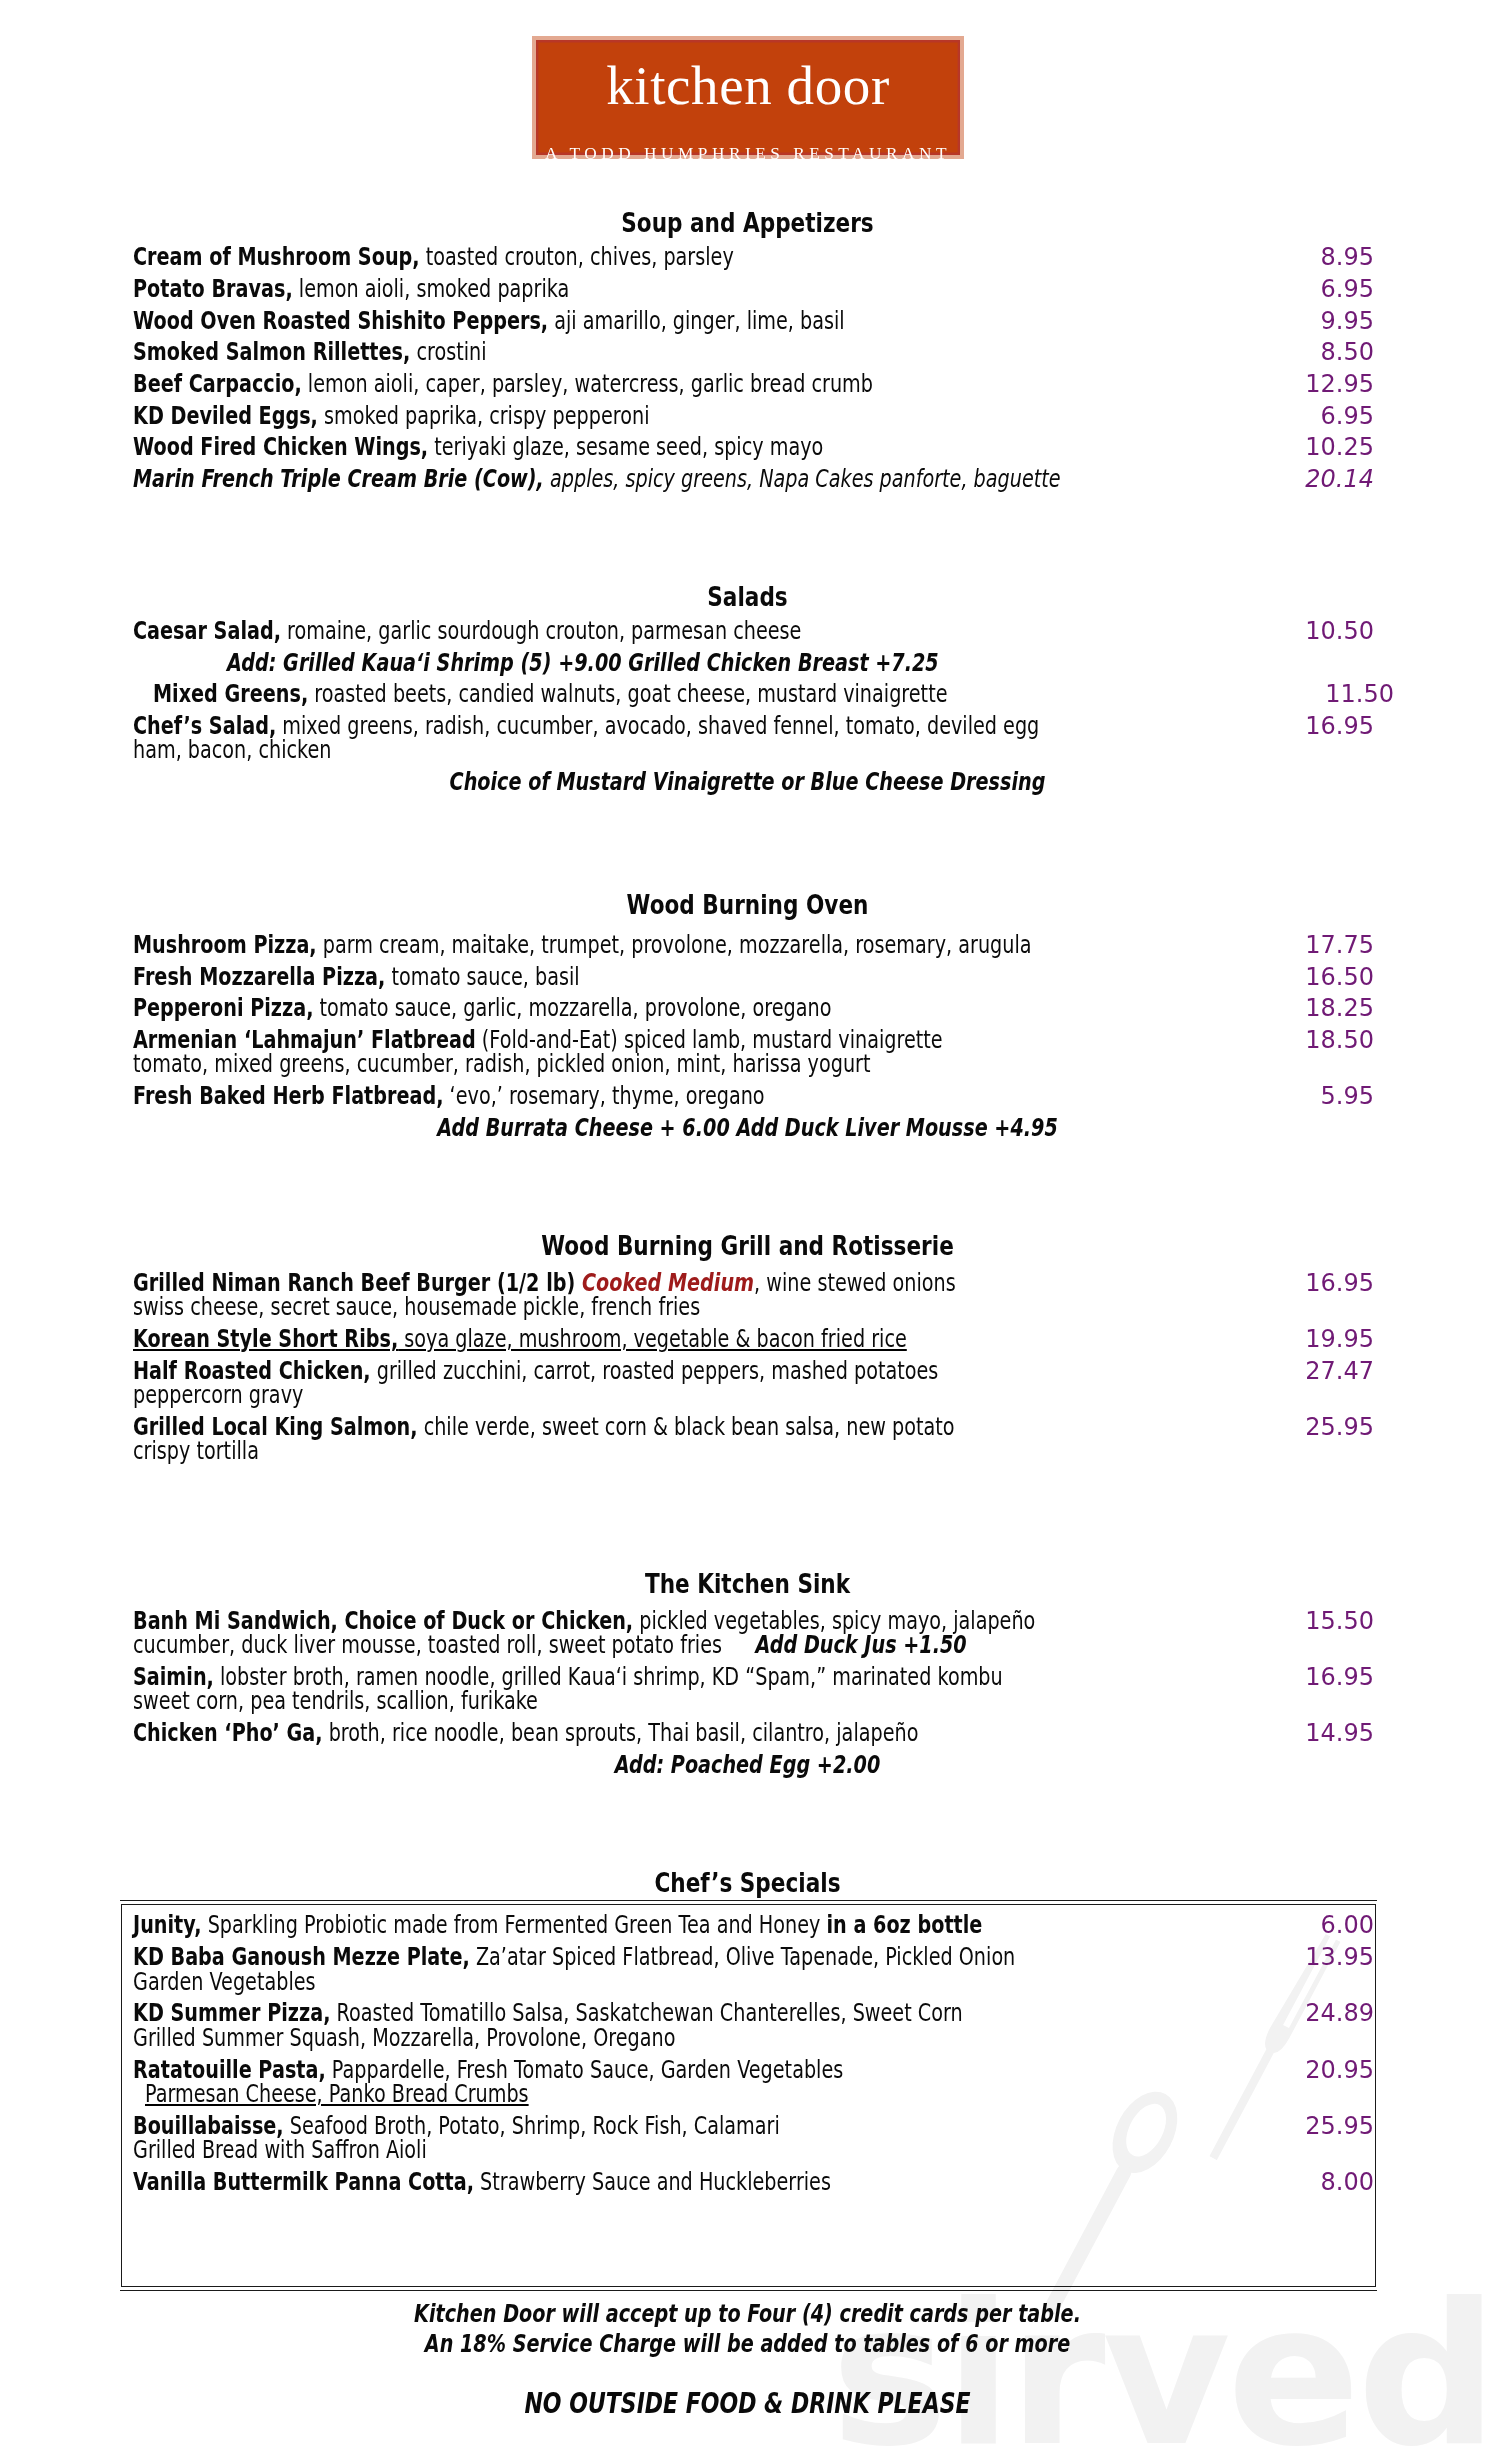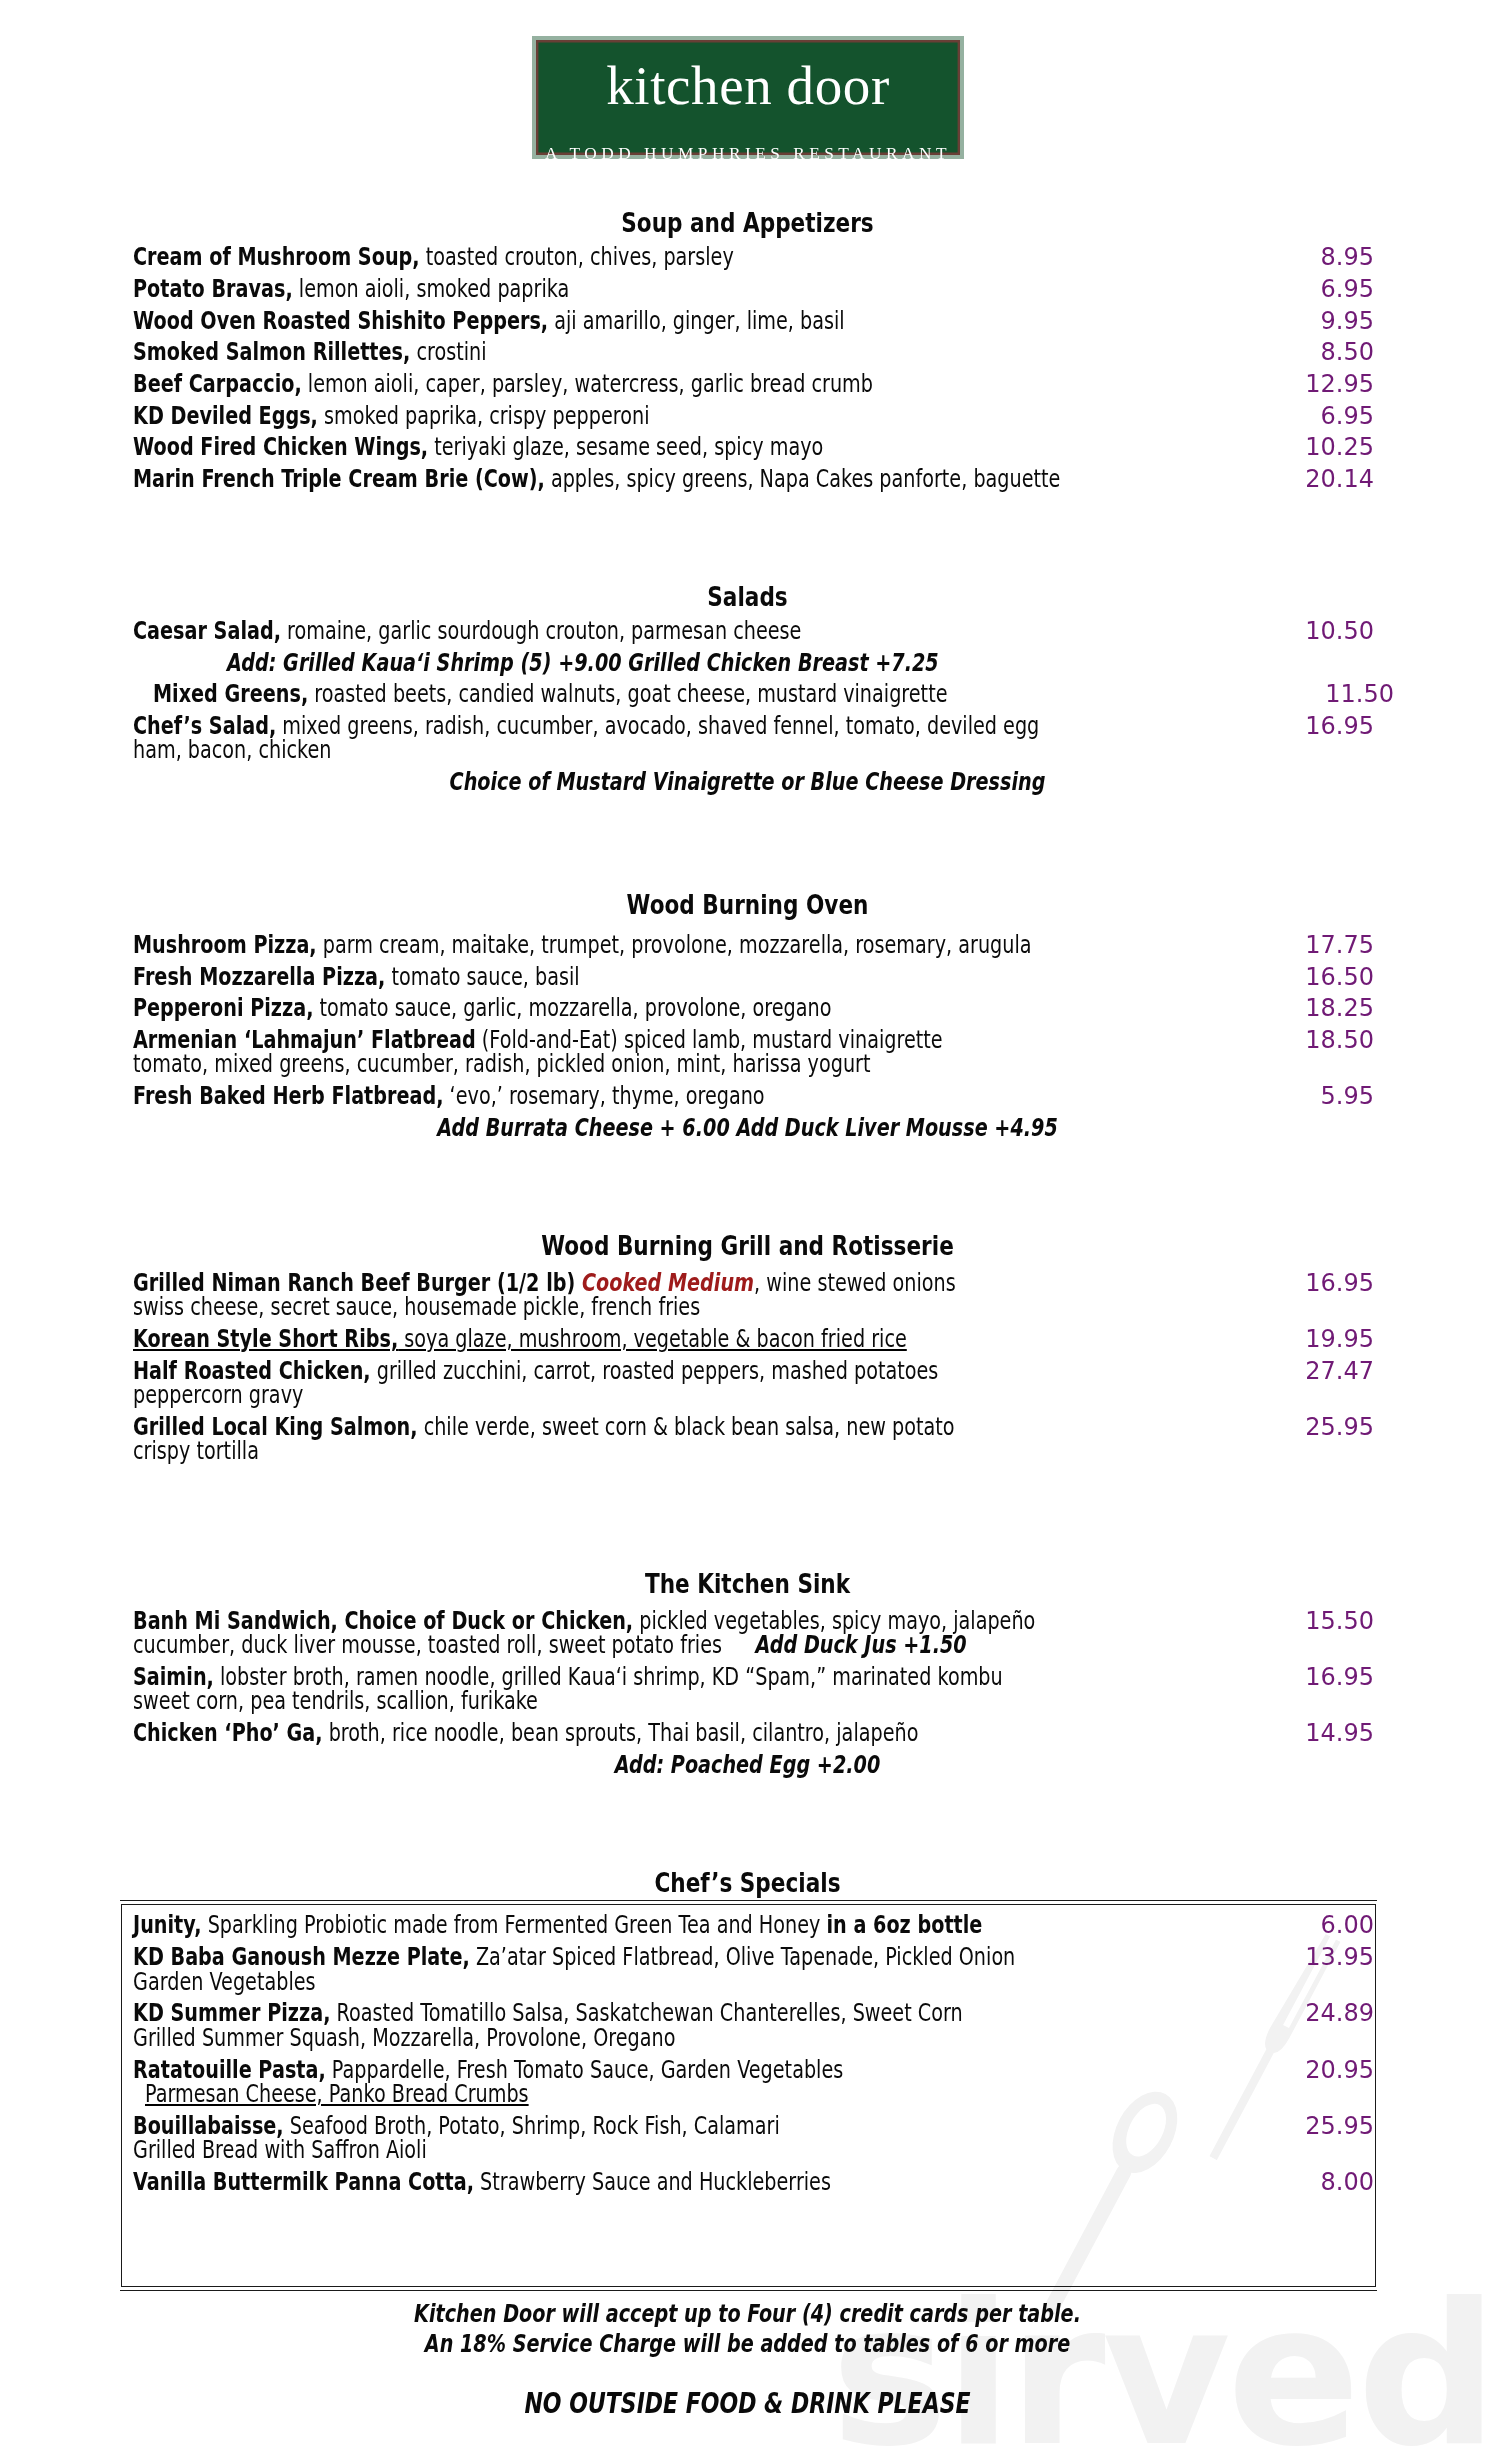--- a/index.html
+++ b/index.html
@@ -47,21 +47,21 @@
     left: 1070px; top: 2081px;
     width: 90px; height: 251px;
     transform: rotate(28deg);
   }
 
   
   #logo {
     position: absolute;
     left: 532px; top: 36px;
     width: 432px; height: 123px;
-    background: #14532d;
+    background: #c2410c;
     z-index: 3;
   }
   #logo::before {
     content: "";
     position: absolute;
     left: 0; top: 0; right: 0; bottom: 0;
     border: 4.2px solid #fff;
     opacity: 0.55;
     box-shadow: inset 0 0 0 2.4px #b02f3e;
   }
@@ -234,21 +234,21 @@
         <span class="price">12.95</span>
       </div>
       <div class="row abs" style="left: 133px; top: 401px; width: 1241px;">
         <span class="txt"><span class="nm">KD Deviled Eggs,</span><span> smoked paprika, crispy pepperoni</span></span>
         <span class="price">6.95</span>
       </div>
       <div class="row abs" style="left: 133px; top: 432px; width: 1241px;">
         <span class="txt"><span class="nm">Wood Fired Chicken Wings,</span><span> teriyaki glaze, sesame seed, spicy mayo</span></span>
         <span class="price">10.25</span>
       </div>
-      <div class="row abs" style="left: 133px; top: 464px; width: 1241px;">
+      <div class="row abs" style="left: 133px; top: 464px; width: 1241px; font-style: italic;">
         <span class="txt"><span class="nm">Marin French Triple Cream Brie (Cow),</span><span> apples, spicy greens, Napa Cakes panforte, baguette</span></span>
         <span class="price">20.14</span>
       </div>
       <div class="section-title abs" style="left: 0px; top: 583px; width: 1495px;">Salads</div>
       <div class="row abs" style="left: 133px; top: 616px; width: 1241px;">
         <span class="txt"><span class="nm">Caesar Salad,</span><span> romaine, garlic sourdough crouton, parmesan cheese</span></span>
         <span class="price">10.50</span>
       </div>
       <div class="note abs left" style="left: 227px; top: 648px; width: 1076px;">Add:     Grilled Kaua‘i Shrimp (5) +9.00        Grilled Chicken Breast +7.25</div>
       <div class="row abs" style="left: 133px; top: 679px; width: 1241px; margin-left: 20px;">

